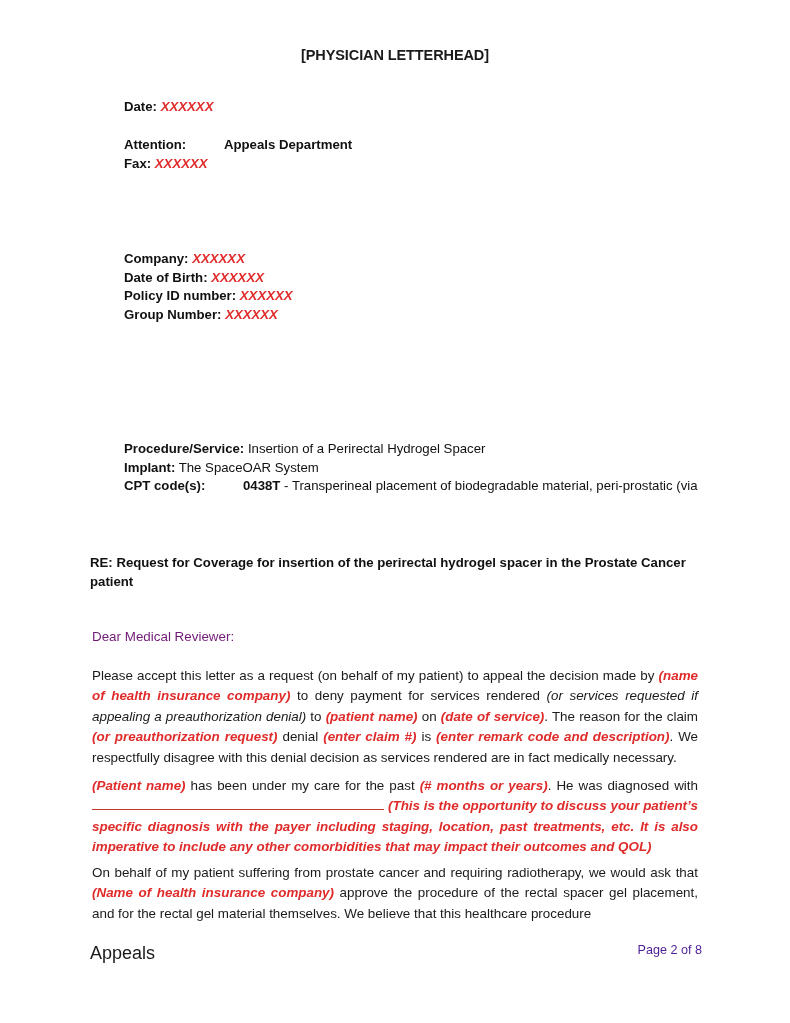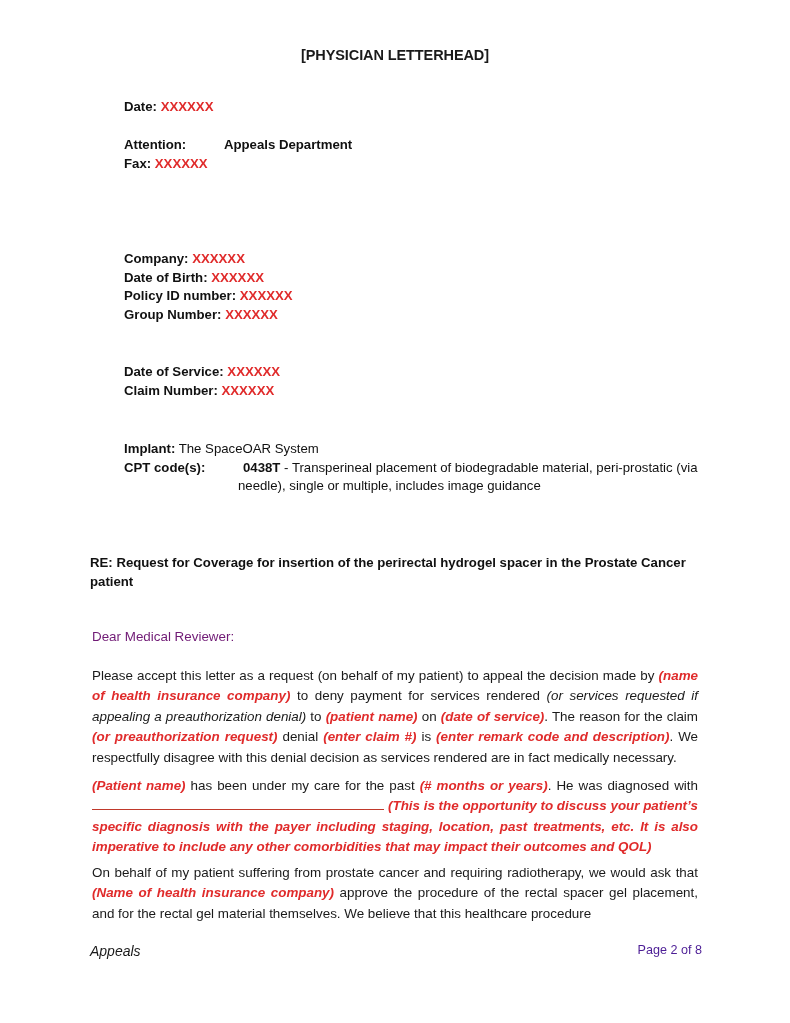--- a/index.html
+++ b/index.html
@@ -38,20 +38,21 @@
     line-height: 18.6px;
     color: #111111;
   }
   .lbl {
     font-weight: 700;
     color: #111111;
     padding-left: 34px;
   }
   .red {
     color: #E02B2B;
+    font-style: italic;
     font-weight: 700;
   }
   .red-i {
     color: #E02B2B;
     font-style: italic;
     font-weight: 700;
   }
   .reg {
     font-weight: 400;
   }
@@ -108,23 +109,22 @@
     width: 292px;
     border-bottom: 1.6px solid #C0392B;
     height: 12px;
     vertical-align: baseline;
     margin-right: 4px;
   }
   #footer-left {
     position: absolute;
     left: 90px;
     top: 943px;
-    font-size: 14px;
+    font-size: 18px;
     color: #1a1a1a;
-    font-style: italic;
   }
   #footer-right {
     position: absolute;
     right: 88px;
     top: 943px;
     font-size: 12.6px;
     color: #4c1d95;
   }
 </style>
 </head>
@@ -162,44 +162,35 @@
     <div>
       <span class="lbl">Policy ID number:</span>
       <span class="red">XXXXXX</span>
     </div>
     <div>
       <span class="lbl">Group Number:</span>
       <span class="red">XXXXXX</span>
     </div>
   </div>
 
-  <div class="block" id="service-block">
-    <div>
-      <span class="lbl">Date of Service:</span>
-      <span class="red">XXXXXX</span>
-    </div>
-    <div>
-      <span class="lbl">Claim Number:</span>
-      <span class="red">XXXXXX</span>
-    </div>
-  </div>
 
   <div class="block" id="procedure-block">
+    <div class="proc-line">
+      <span class="lbl">Procedure/Service:</span>
+      <span class="reg">Insertion of a Perirectal Hydrogel Spacer</span>
+    </div>
     <div class="proc-line">
       <span class="lbl">Implant:</span>
       <span class="reg">The SpaceOAR System</span>
     </div>
     <div class="proc-line">
       <span class="lbl">CPT code(s):</span>
       <span class="lbl">0438T</span>
       <span class="reg">- Transperineal placement of biodegradable material, peri-prostatic (via</span>
     </div>
-    <div class="proc-line cpt-cont">
-      <span class="reg">needle), single or multiple, includes image guidance</span>
-    </div>
   </div>
 
   <div id="re-block">RE: Request for Coverage for insertion of the perirectal hydrogel spacer in the Prostate Cancer patient</div>
 
   <div id="salutation">Dear Medical Reviewer:</div>
 
   <div class="para" id="para-1">
     <span>Please accept this letter as a request (on behalf of my patient) to appeal the decision made by </span><span class="red-i">(name of health insurance company)</span><span> to deny payment for services rendered </span><span style="font-style:italic;">(or services requested if appealing a preauthorization denial)</span><span> to </span><span class="red-i">(patient name)</span><span> on </span><span class="red-i">(date of service)</span><span>.  The reason for the claim </span><span class="red-i">(or preauthorization request)</span><span> denial </span><span class="red-i">(enter claim #)</span><span> is </span><span class="red-i">(enter remark code and description)</span><span>.  We respectfully disagree with this denial decision as services rendered are in fact medically necessary.</span>
   </div>
 

